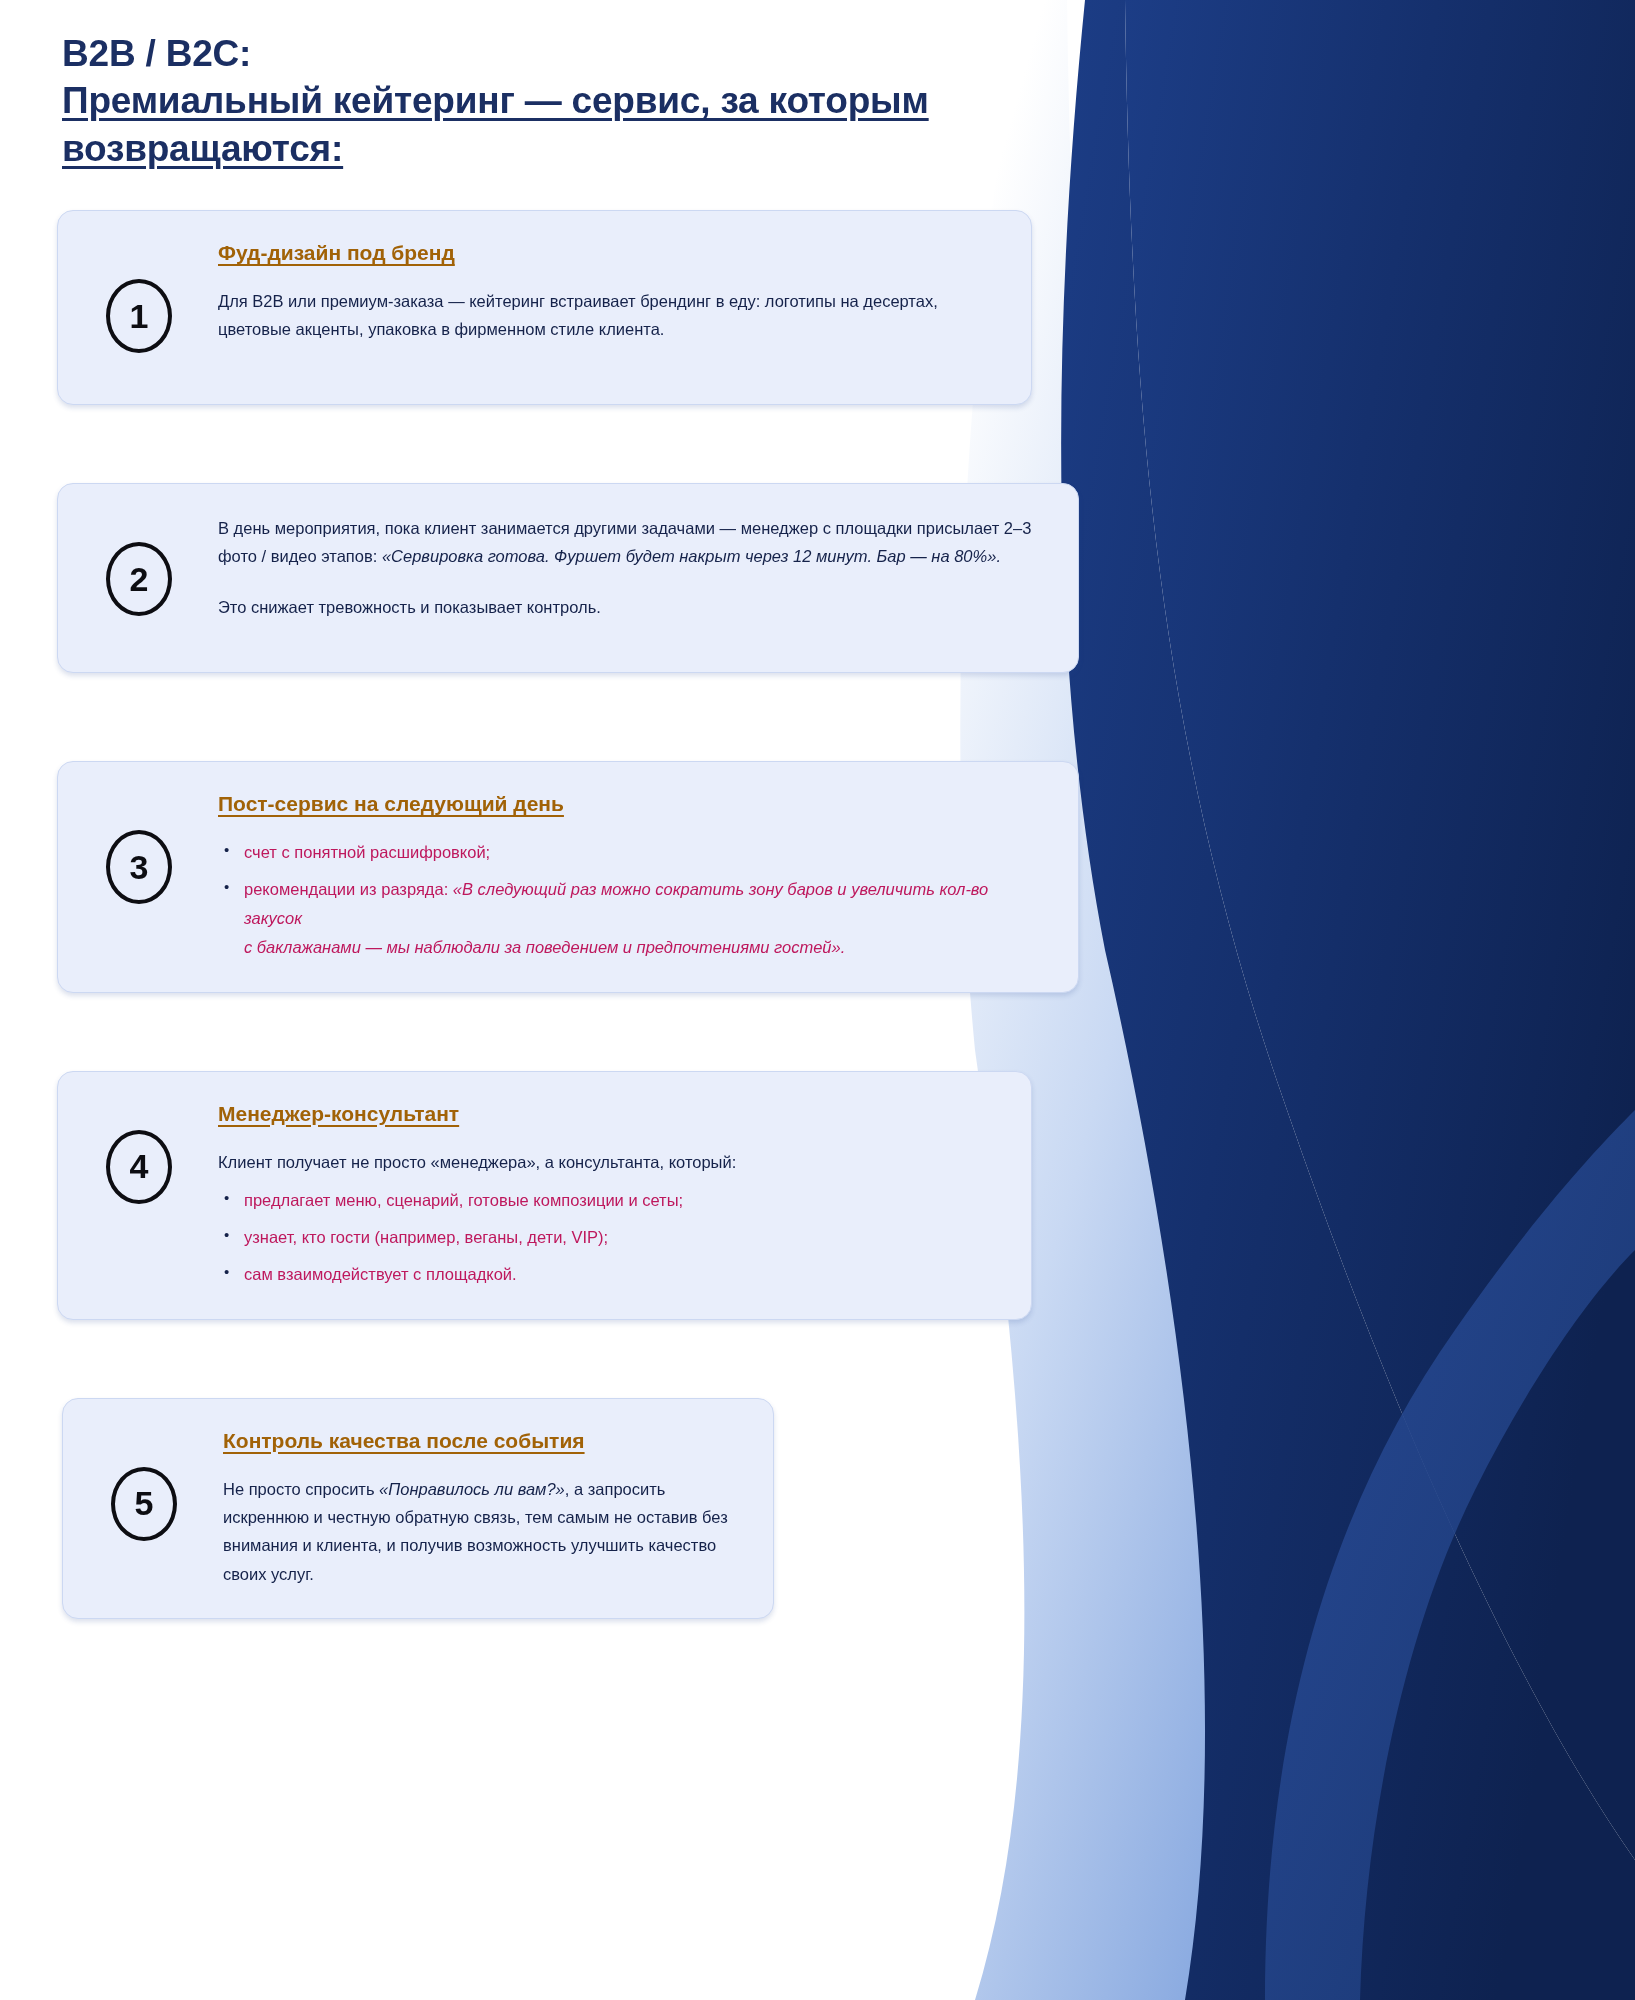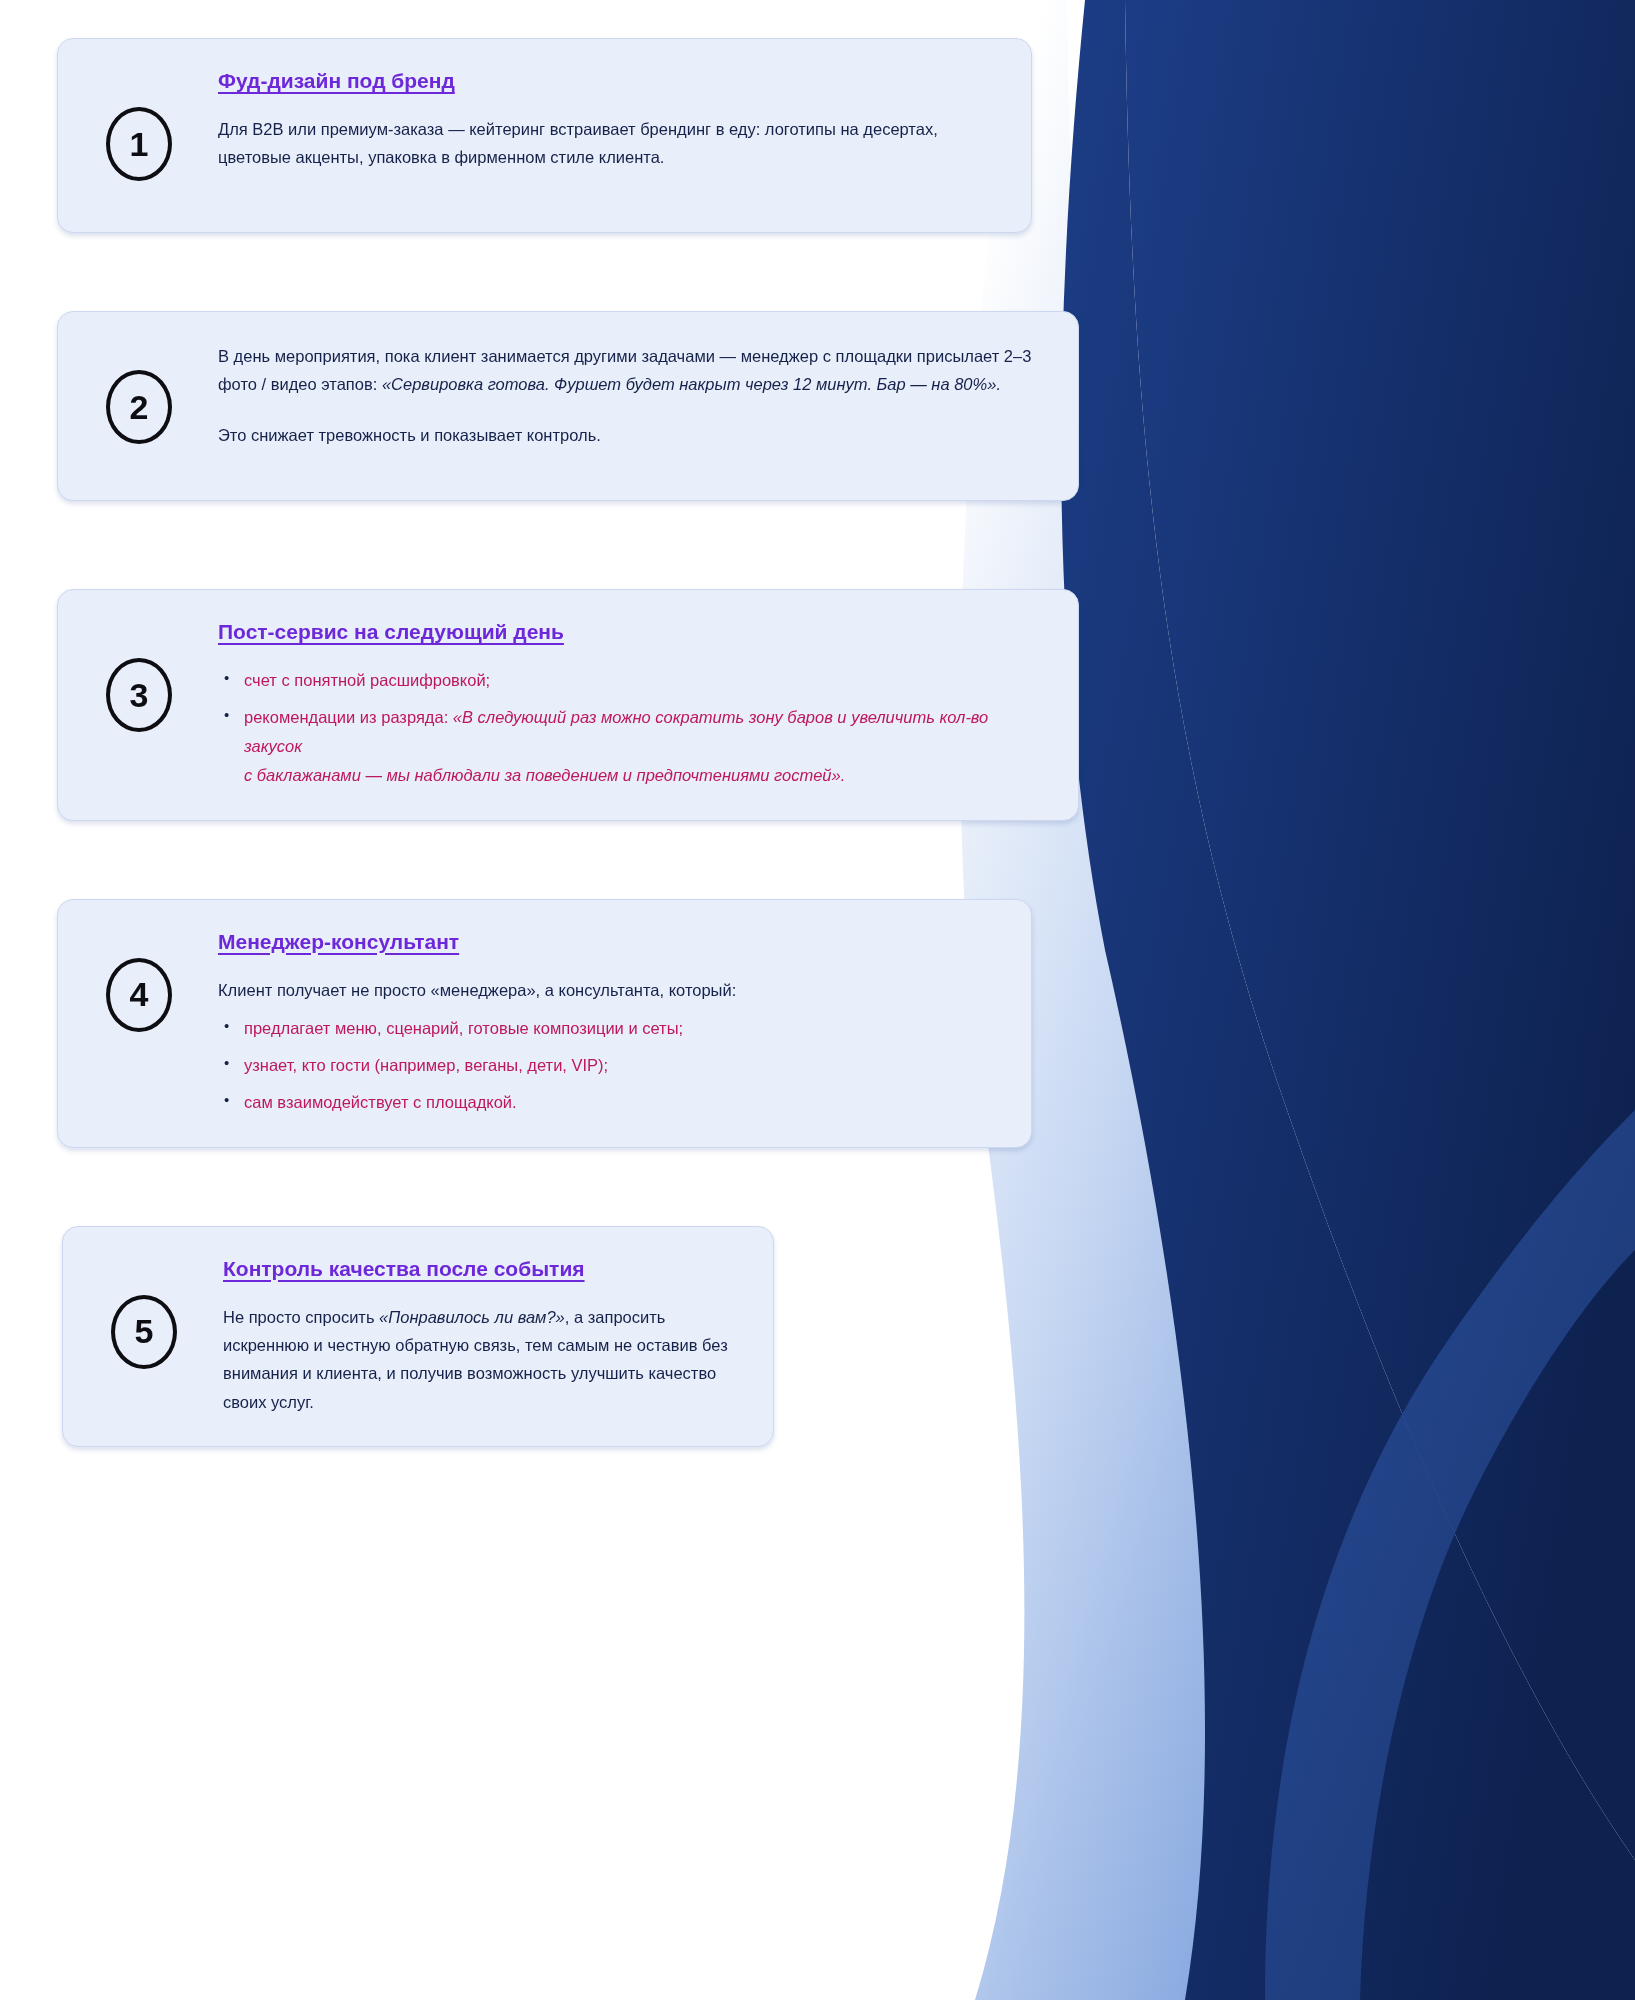--- a/index.html
+++ b/index.html
@@ -87,21 +87,21 @@
     font-size: 34px;
     font-weight: bold;
     color: #0d0d12;
     background: transparent;
     box-sizing: border-box;
     z-index: 3;
   }
   .card-heading {
     font-size: 21px;
     font-weight: bold;
-    color: #6d28d9;
+    color: #a16207;
     text-decoration: underline;
     text-underline-offset: 4px;
     text-decoration-thickness: 2px;
     margin: 0 0 22px 0;
   }
   .card-body {
     font-size: 16.5px;
     line-height: 1.72;
     color: #15224a;
     font-weight: 500;
@@ -181,20 +181,25 @@
 
     <path d="M 190 0 C 196 420 225 750 352 1110 C 466 1440 588 1700 700 1860 L 700 0 Z" fill="url(#gradDark)"></path>
     <path d="M 190 0 C 196 420 225 750 352 1110 C 466 1440 588 1700 700 1860 L 700 2000 L 250 2000 C 300 1700 250 1300 170 950 C 110 640 120 300 150 0 Z" fill="url(#gradDark)"></path>
 
     <path d="M 330 2000 C 330 1720 400 1500 520 1330 C 600 1215 660 1150 700 1110 L 700 1250 C 650 1300 590 1390 540 1490 C 470 1630 430 1820 425 2000 Z" fill="url(#gradRibbon)" opacity="0.85"></path>
   </svg>
 </div>
 
 <div class="page">
 
+  <div class="title-block">
+    <div class="title-line t1">B2B / B2C:</div>
+    <div class="title-line title-underlined">Премиальный кейтеринг — сервис, за которым</div>
+    <div class="title-line title-underlined">возвращаются:</div>
+  </div>
 
   <div class="cards">
 
     <div class="card-row">
       <div class="card c1">
         <div class="num-badge">1</div>
         <div class="card-heading">Фуд-дизайн под бренд</div>
         <div class="card-body">
           <p>Для B2B или премиум-заказа — кейтеринг встраивает брендинг в еду: логотипы на десертах, цветовые акценты, упаковка в фирменном стиле клиента.</p>
         </div>

